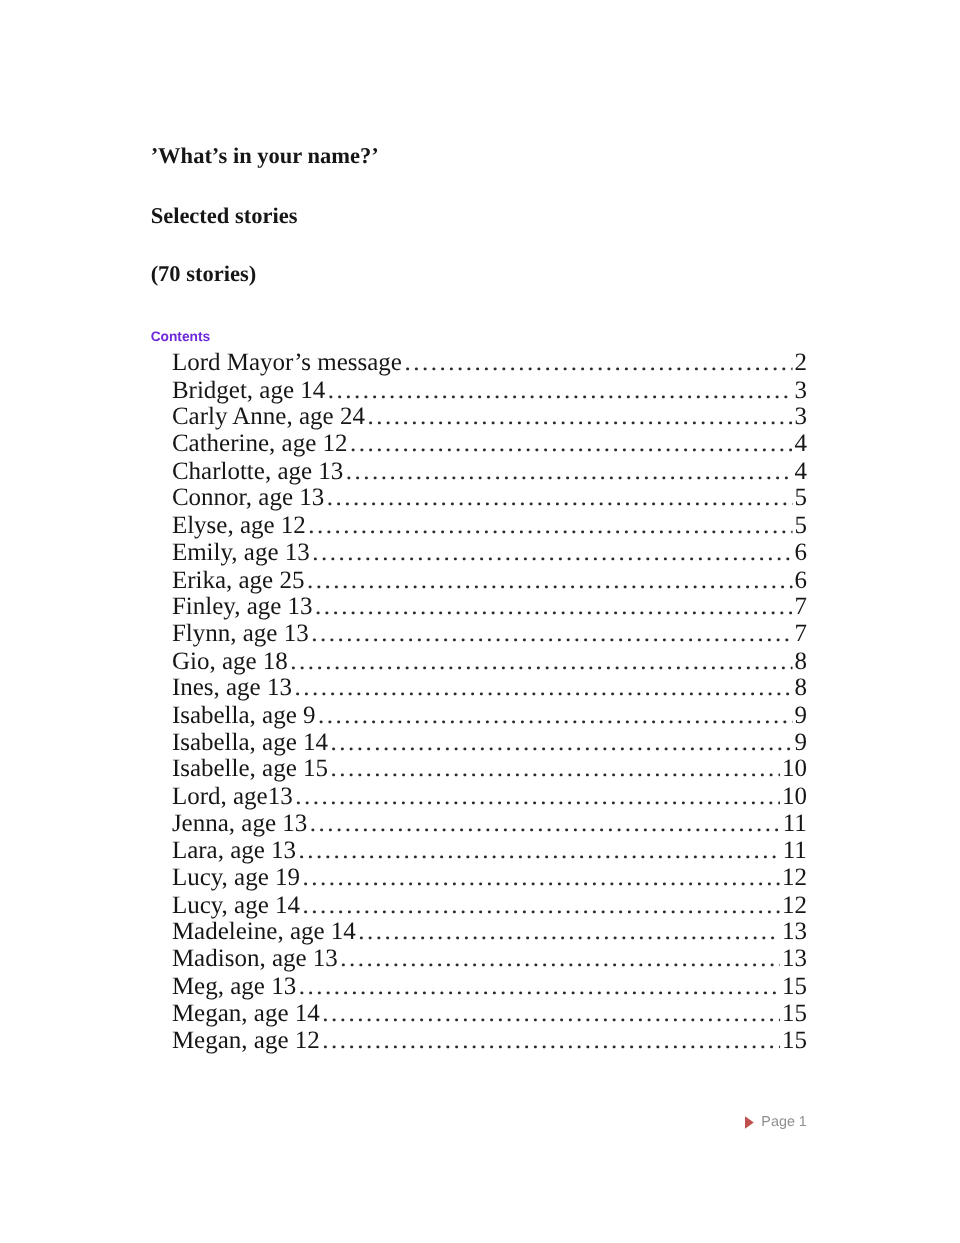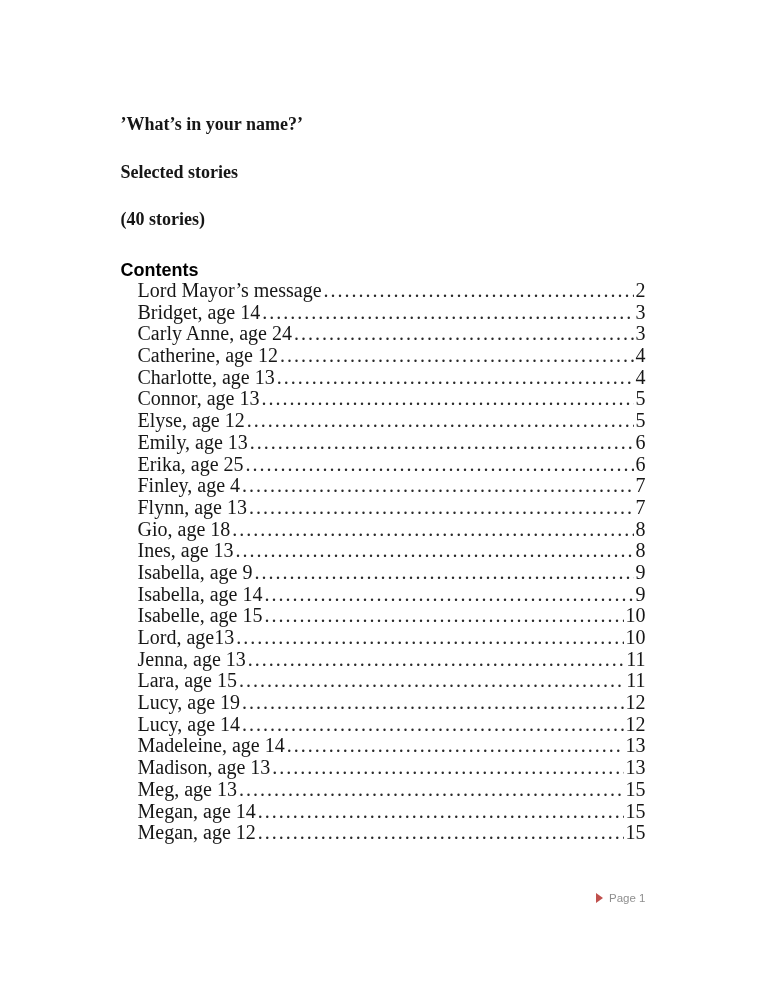--- a/index.html
+++ b/index.html
@@ -28,23 +28,23 @@
   }
   .doc-title    { top: 115px; }
   .doc-subtitle { top: 163px; }
   .doc-count    { top: 210px; }
   .contents-heading {
     position: absolute;
     left: 93px;
     top: 262px;
     font-family: "Liberation Sans", sans-serif;
     font-weight: bold;
-    font-size: 18px;
+    font-size: 11px;
     line-height: 16px;
-    color: #000000;
+    color: #6d28d9;
   }
   .toc {
     position: absolute;
     left: 110px;
     right: 95px;
     top: 280px;
     font-family: "Liberation Serif", serif;
     font-size: 20px;
     line-height: 21.7px;
     color: #161616;
@@ -97,21 +97,21 @@
     color: #8f8f8f;
   }
 </style>
 </head>
 <body>
 
 <div class="page">
 
   <div class="doc-title">’What’s in your name?’</div>
   <div class="doc-subtitle">Selected stories</div>
-  <div class="doc-count">(40 stories)</div>
+  <div class="doc-count">(70 stories)</div>
   <div class="contents-heading">Contents</div>
 
   <div class="toc" id="toc">
   <div class="toc-row">
     <span class="toc-label">Lord Mayor’s message</span>
     <span class="toc-leader"></span>
     <span class="toc-page">2</span>
   </div>
 
   <div class="toc-row">
@@ -156,21 +156,21 @@
     <span class="toc-page">6</span>
   </div>
 
   <div class="toc-row">
     <span class="toc-label">Erika, age 25</span>
     <span class="toc-leader"></span>
     <span class="toc-page">6</span>
   </div>
 
   <div class="toc-row">
-    <span class="toc-label">Finley, age 4</span>
+    <span class="toc-label">Finley, age 13</span>
     <span class="toc-leader"></span>
     <span class="toc-page">7</span>
   </div>
 
   <div class="toc-row">
     <span class="toc-label">Flynn, age 13</span>
     <span class="toc-leader"></span>
     <span class="toc-page">7</span>
   </div>
 
@@ -210,21 +210,21 @@
     <span class="toc-page">10</span>
   </div>
 
   <div class="toc-row">
     <span class="toc-label">Jenna, age 13</span>
     <span class="toc-leader"></span>
     <span class="toc-page">11</span>
   </div>
 
   <div class="toc-row">
-    <span class="toc-label">Lara, age 15</span>
+    <span class="toc-label">Lara, age 13</span>
     <span class="toc-leader"></span>
     <span class="toc-page">11</span>
   </div>
 
   <div class="toc-row">
     <span class="toc-label">Lucy, age 19</span>
     <span class="toc-leader"></span>
     <span class="toc-page">12</span>
   </div>
 

